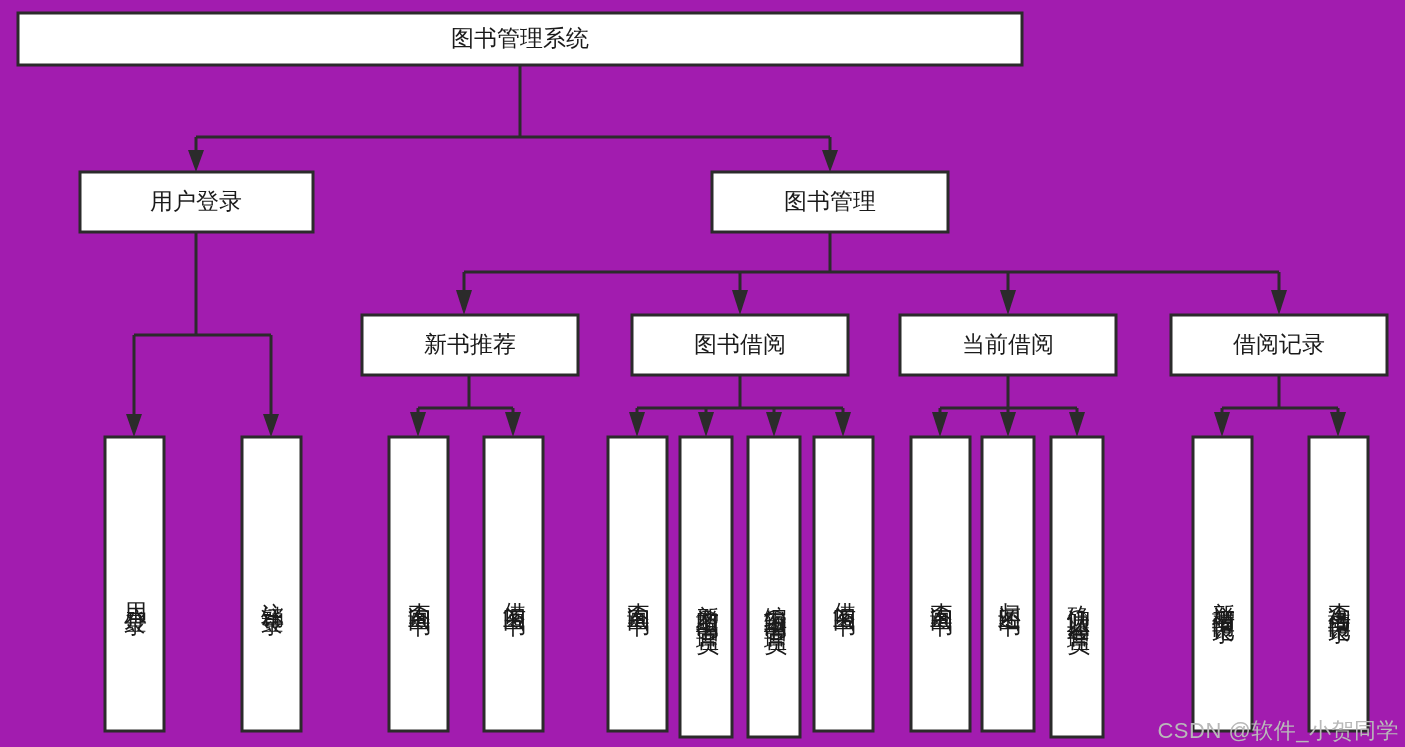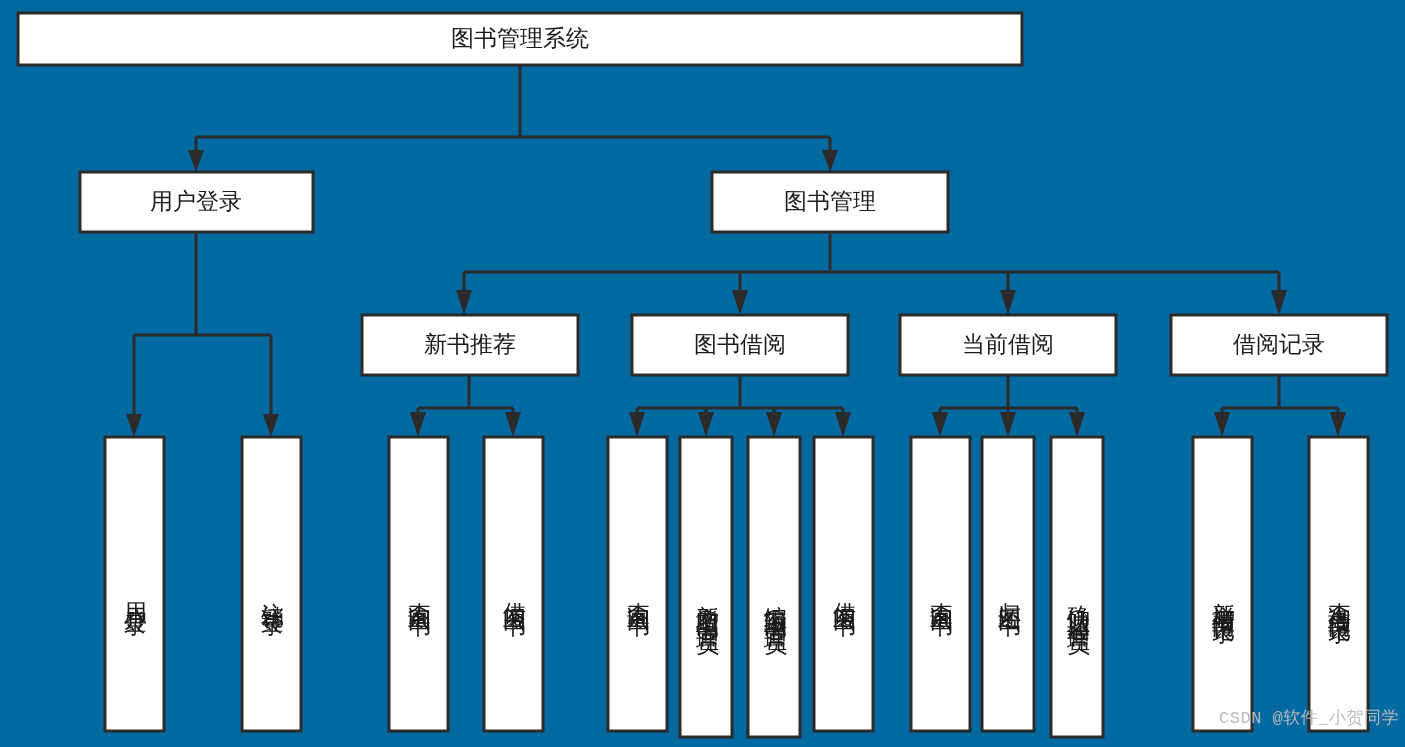--- a/index.html
+++ b/index.html
@@ -8,21 +8,21 @@
     padding: 0;
     background: #ffffff;
   }
   body {
     font-family: "Liberation Sans", "DejaVu Sans", sans-serif;
   }
   #diagram-root {
     position: relative;
     width: 1405px;
     height: 747px;
-    background: #0369a1;
+    background: #a21caf;
     overflow: hidden;
   }
   svg#flowchart {
     display: block;
     width: 1405px;
     height: 747px;
   }
   .node-box {
     fill: #ffffff;
     stroke: #2b2b2b;
@@ -50,23 +50,23 @@
     font-size: 23px;
     fill: #1a1a1a;
     writing-mode: vertical-rl;
     text-orientation: upright;
     letter-spacing: 4px;
     dominant-baseline: middle;
   }
   .watermark {
     position: absolute;
     right: 6px;
-    bottom: 18px;
-    font-family: Liberation Mono, monospace;
-    font-size: 17px;
+    bottom: 1px;
+    font-family: Liberation Sans, sans-serif;
+    font-size: 22px;
     color: #b9b9b9;
     letter-spacing: 0.5px;
     white-space: nowrap;
     pointer-events: none;
     user-select: none;
   }
 </style>
 </head>
 <body>
 

